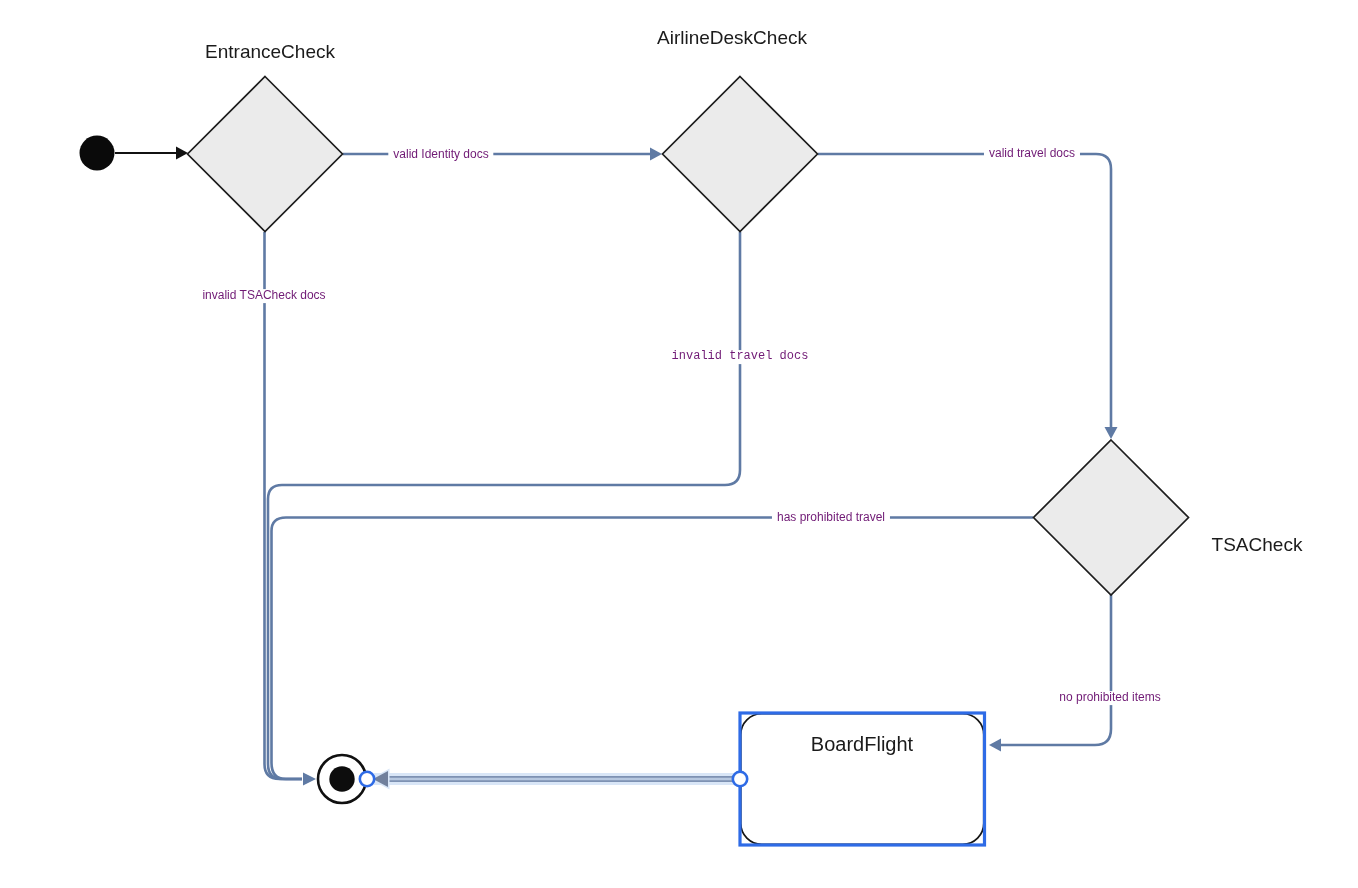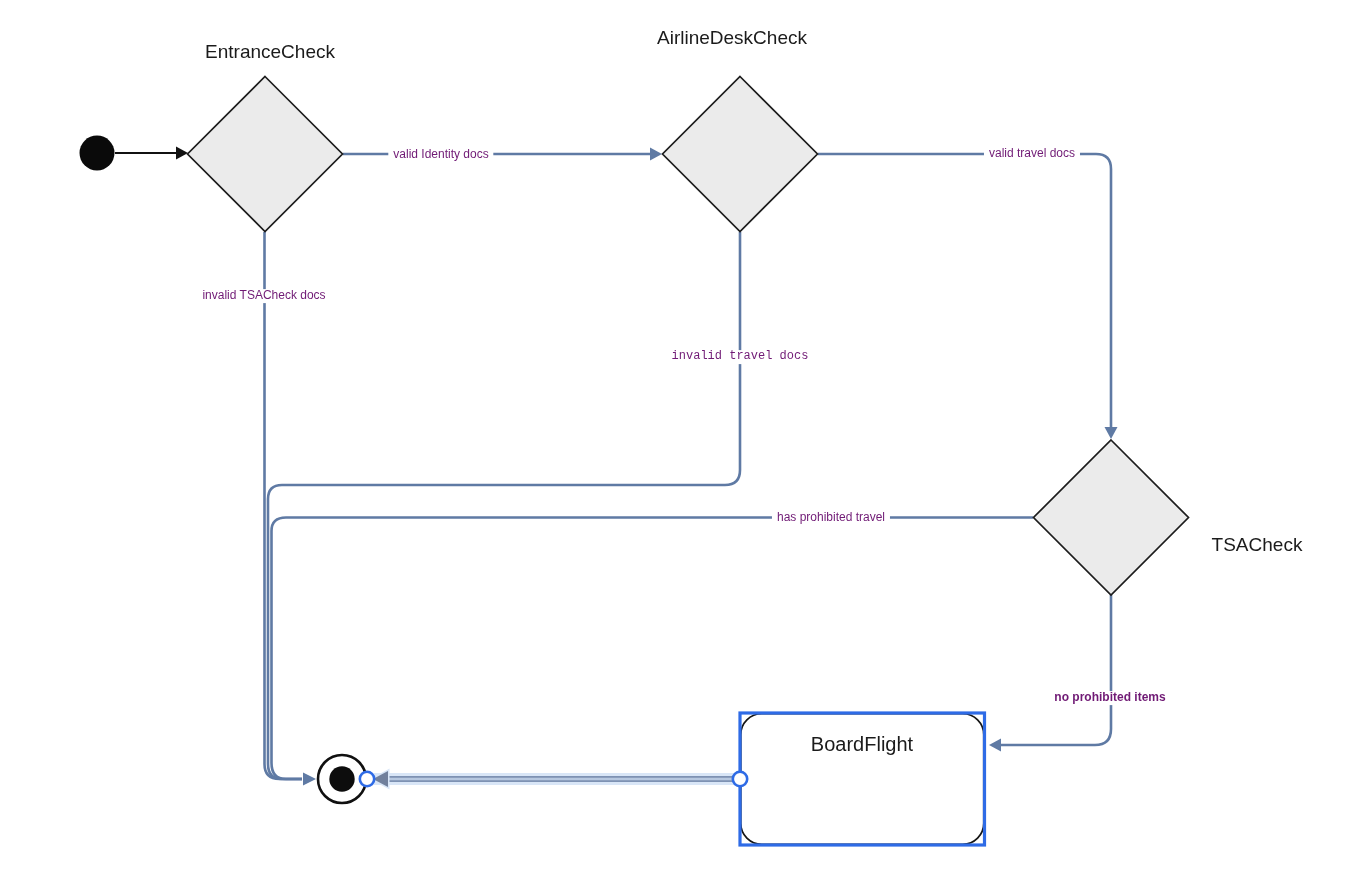--- a/index.html
+++ b/index.html
@@ -103,15 +103,15 @@
   <div class="node-title" style="left:270px;top:52px;">EntranceCheck</div>
   <div class="node-title" style="left:732px;top:38px;">AirlineDeskCheck</div>
   <div class="node-title" style="left:1257px;top:501px;margin-top:44px;">TSACheck</div>
   <div class="node-title state-title" style="left:862px;top:744px;">BoardFlight</div>
 
   <div class="lbl" style="left:441px;top:155px;">valid Identity docs</div>
   <div class="lbl" style="left:1032px;top:153.5px;text-align:center;">valid travel docs</div>
   <div class="lbl" style="left:264px;top:296px;">invalid TSACheck docs</div>
   <div class="lbl" style="left:740px;top:357px;font-family:Liberation Mono, monospace;">invalid travel docs</div>
   <div class="lbl" style="left:831px;top:517.5px;">has prohibited travel</div>
-  <div class="lbl" style="left:1110px;top:698px;font-weight:bold;">no prohibited items</div>
+  <div class="lbl" style="left:1110px;top:698px;">no prohibited items</div>
 
 </div>
 
 </body></html>

